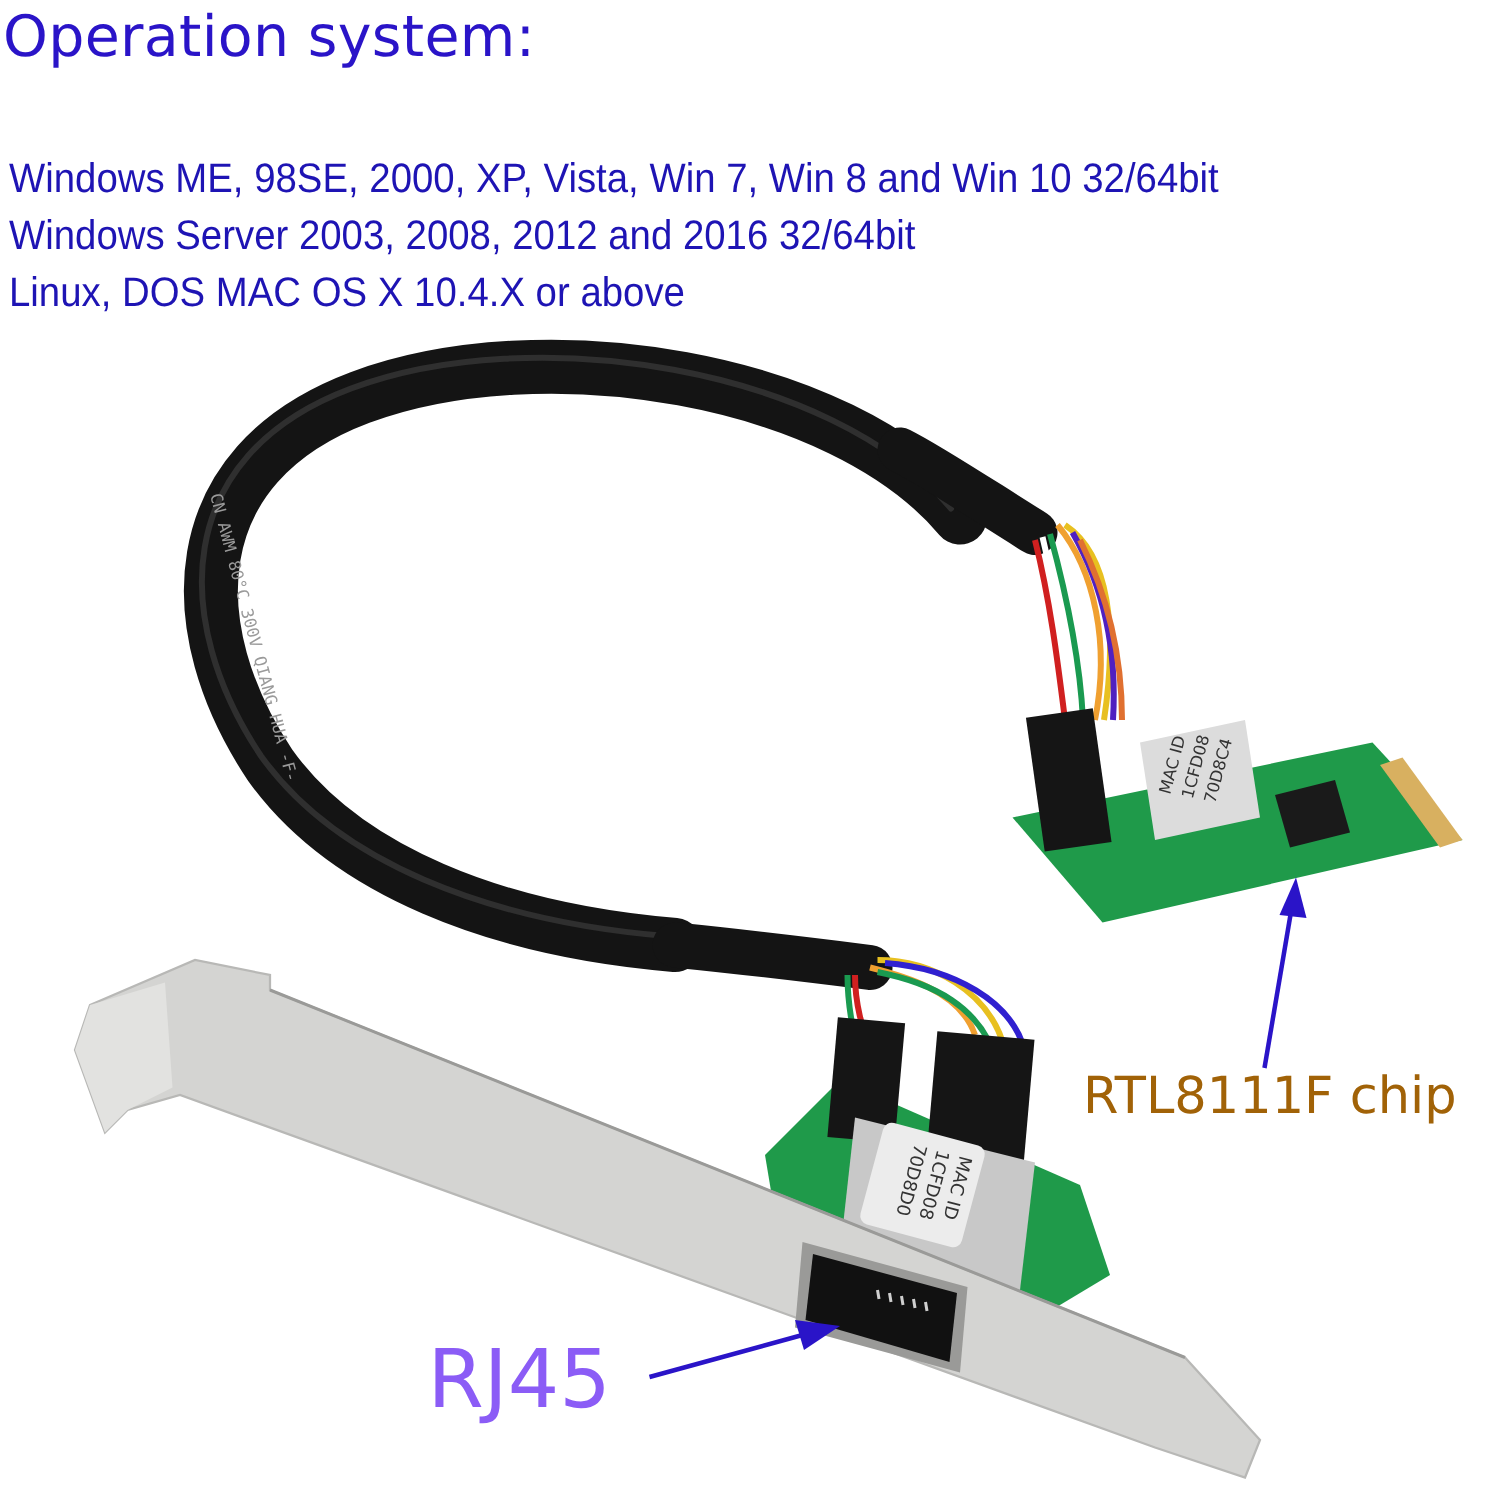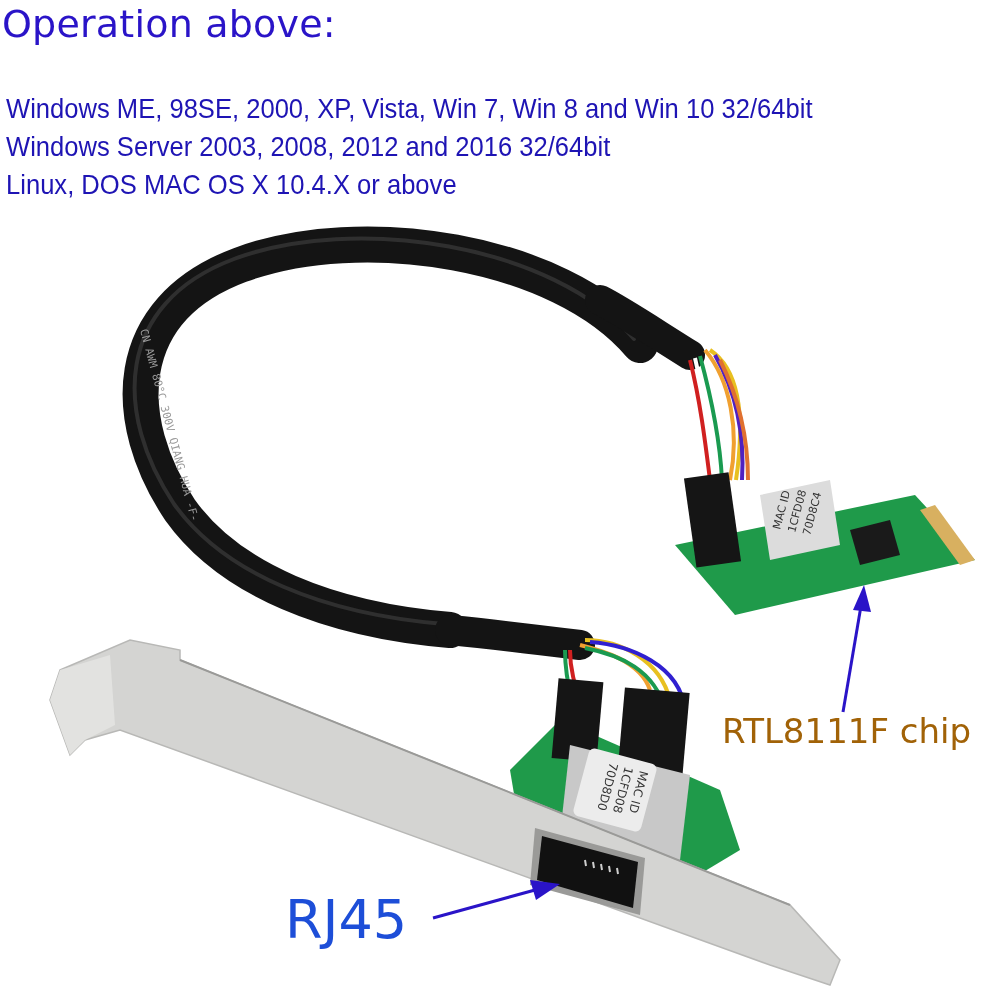--- a/index.html
+++ b/index.html
@@ -6,40 +6,40 @@
   body {
     width: 1000px; height: 1000px; overflow: hidden; position: relative;
     background: #ffffff;
     font-family: "DejaVu Sans", "Liberation Sans", sans-serif;
   }
   .heading {
     position: absolute; left: 2px; top: 2px;
     font-size: 38px; color: #2a14c8; letter-spacing: 0.2px;
     white-space: nowrap;
   }
-  .os-list { position: absolute; left: 6px; top: 90px; }
+  .os-list { position: absolute; left: 6px; top: 100px; }
   .os-line {
     font-family: "Liberation Sans", sans-serif;
     font-size: 27.5px; line-height: 38px; color: #1e14b4;
     white-space: nowrap; transform: scaleX(0.93); transform-origin: left;
   }
   .label-chip {
     position: absolute; left: 722px; top: 711px;
     font-size: 34px; color: #a16207; white-space: nowrap;
   }
   .label-rj45 {
     position: absolute; left: 285px; top: 888px;
-    font-size: 54px; color: #1d4ed8; white-space: nowrap;
+    font-size: 54px; color: #8b5cf6; white-space: nowrap;
   }
   svg.art { position: absolute; left: 0; top: 0; }
 </style>
 </head>
 <body>
 
-<div class="heading">Operation above:</div>
+<div class="heading">Operation system:</div>
 
 <div class="os-list">
   <div class="os-line">Windows ME, 98SE, 2000, XP, Vista, Win 7, Win 8 and Win 10 32/64bit</div>
   <div class="os-line">Windows Server 2003, 2008, 2012 and 2016 32/64bit</div>
   <div class="os-line">Linux, DOS MAC OS X 10.4.X or above</div>
 </div>
 
 <svg class="art" width="1000" height="1000" viewBox="0 0 1000 1000">
 
   <g>

